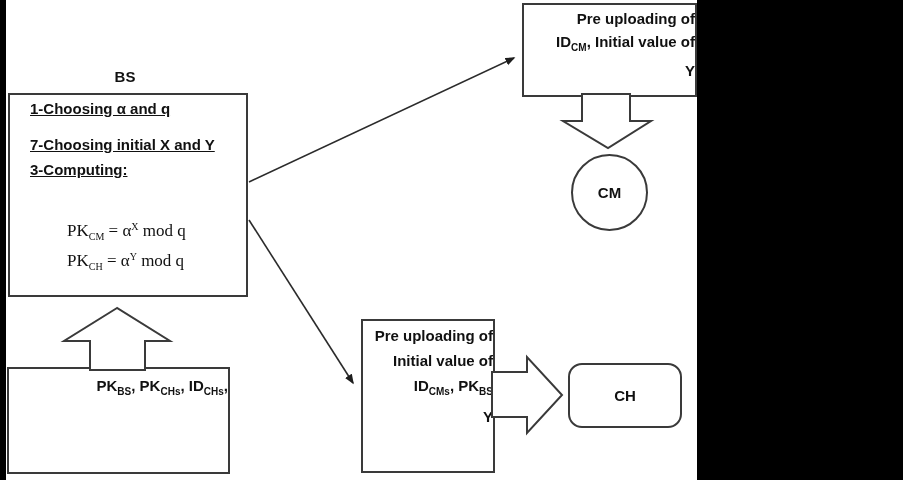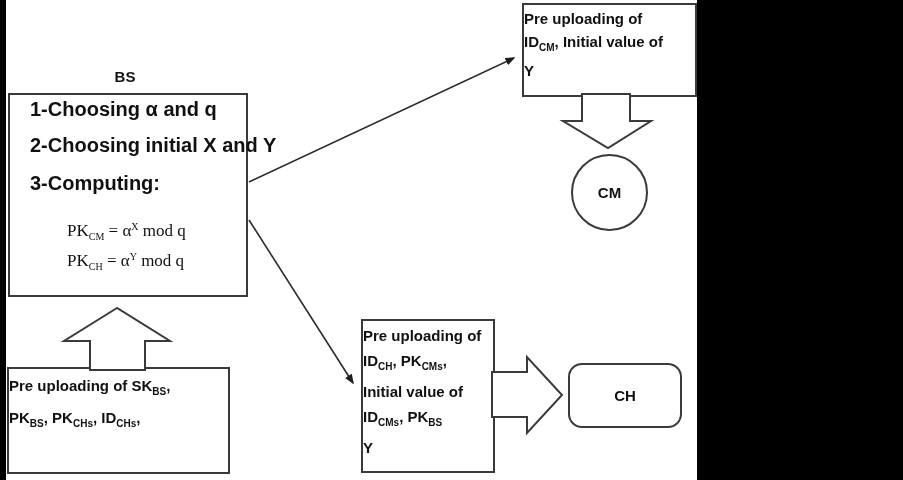--- a/index.html
+++ b/index.html
@@ -28,43 +28,44 @@
     position: absolute;
     border: 2px solid #3a3a3a;
     background: #ffffff;
     box-sizing: border-box;
   }
   .bs-box { left: 8px; top: 93px; width: 240px; height: 204px; }
   .bs-box .step {
     position: absolute;
     left: 20px;
     font-weight: bold;
-    font-size: 20px;
+    font-size: 15px;
     line-height: 18px;
     white-space: nowrap;
+    text-decoration: underline;
   }
   .step-1 { top: 5px; }
   .step-2 { top: 41px; }
-  .step-3 { top: 79px; text-align: right; }
+  .step-3 { top: 66px; text-align: right; }
   .bs-box .formula {
     position: absolute;
     left: 57px;
     font-family: "Liberation Serif", serif;
     font-weight: normal;
     font-size: 17px;
     line-height: 22px;
     white-space: nowrap;
   }
   .formula-1 { top: 121px; text-align: center; }
   .formula-2 { top: 151px; text-align: right; }
   .formula sub { font-size: 10px; vertical-align: -4px; font-family: "Liberation Serif", serif; }
   .formula sup { font-size: 10px; vertical-align: 6px; font-family: "Liberation Serif", serif; }
 
   .upload-box {
-    text-align: left;
+    text-align: right;
     font-weight: bold;
     font-size: 15px;
   }
   .upload-box .tline { white-space: nowrap; }
   .upload-box sub { font-size: 10px; vertical-align: -4px; }
 
   .cm-upload { left: 522px; top: 3px;   width: 175px; height: 94px;  }
   .cm-upload .tline { line-height: 23px; }
   .cm-upload { padding-top: 2px; }
 
@@ -102,42 +103,40 @@
 
 <div class="stage">
 
   <div class="blackbar bar-left"></div>
   <div class="blackbar bar-right"></div>
 
   <div class="node-label bs-label">BS</div>
 
   <div class="box bs-box">
     <div class="step step-1">1-Choosing α and q</div>
-    <div class="step step-2">2-Choosing initial X and Y</div>
+    <div class="step step-2">7-Choosing initial X and Y</div>
     <div class="step step-3">3-Computing:</div>
     <div class="formula formula-1">PK<sub>CM</sub> = α<sup>X</sup> mod q</div>
     <div class="formula formula-2">PK<sub>CH</sub> = α<sup>Y</sup> mod q</div>
   </div>
 
   <div class="box upload-box cm-upload">
     <div class="tline">Pre uploading of</div>
     <div class="tline">ID<sub>CM</sub>, Initial value of</div>
     <div class="tline">Y</div>
   </div>
 
   <div class="box upload-box ch-upload">
     <div class="tline">Pre uploading of</div>
-    <div class="tline">ID<sub>CH</sub>, PK<sub>CMs</sub>,</div>
     <div class="tline">Initial value of</div>
     <div class="tline">ID<sub>CMs</sub>, PK<sub>BS</sub></div>
     <div class="tline">Y</div>
   </div>
 
   <div class="box upload-box bs-upload">
-    <div class="tline">Pre uploading of SK<sub>BS</sub>,</div>
     <div class="tline">PK<sub>BS</sub>, PK<sub>CHs</sub>, ID<sub>CHs</sub>,</div>
   </div>
 
   <div class="shape-node cm-node">
     <span>CM</span>
   </div>
 
   <div class="shape-node ch-node">
     <span>CH</span>
   </div>

